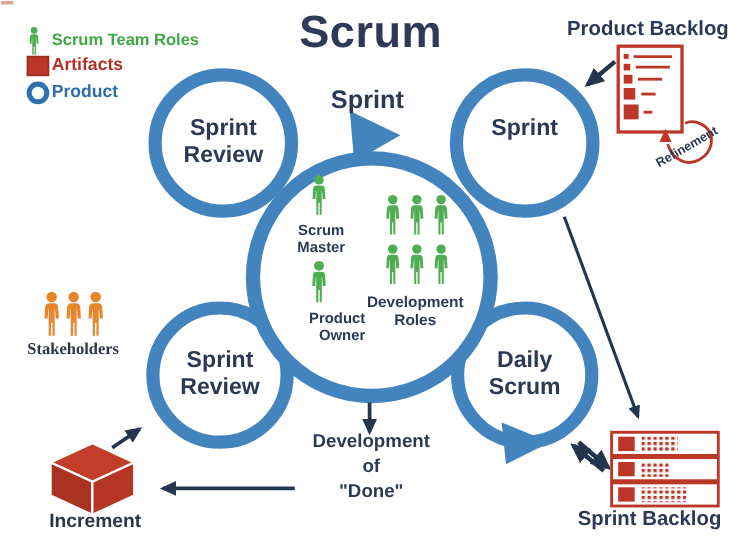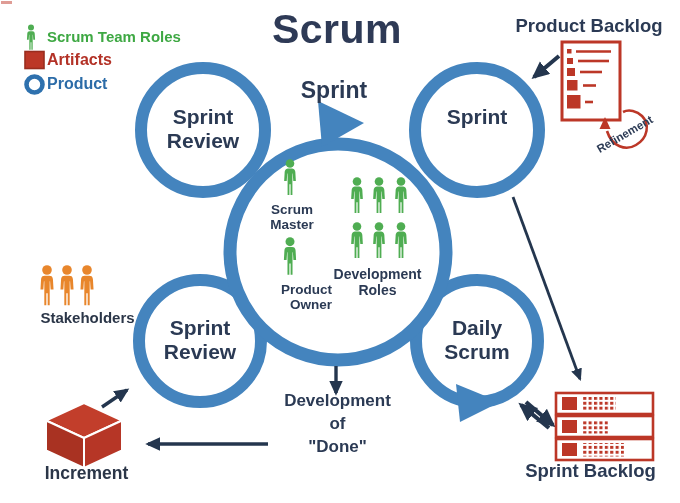--- a/index.html
+++ b/index.html
@@ -15,21 +15,21 @@
   .title{left:227px;top:6px;width:220px;font-size:41px;color:#2e3a56;letter-spacing:0.5px;}
   .sprint-lbl{left:274px;top:77px;width:120px;font-size:23px;}
   .circle-lbl{font-size:21px;}
   .retro-lbl{left:143px;top:105px;width:120px;}
   .planning-lbl{left:417px;top:105px;width:120px;}
   .review-lbl{left:140px;top:316px;width:120px;}
   .daily-lbl{left:417px;top:316px;width:120px;}
   .sm-lbl{left:250px;top:202px;width:84px;font-size:13.5px;}
   .po-lbl{left:248px;top:282px;width:84px;font-size:13.5px;text-align:right;}
   .dev-lbl{left:315px;top:267px;width:125px;font-size:14px;}
-  .stake-lbl{left:25px;top:310px;width:125px;font-size:15px;color:#2b3648;}
+  .stake-lbl{left:4px;top:310px;width:125px;font-size:15px;color:#2b3648;font-family:Liberation Serif, serif;}
   .incr-lbl{left:24px;top:464px;width:125px;font-size:17.5px;color:#2b3648;}
   .def-lbl{left:275px;top:390px;width:125px;font-size:17px;line-height:1.35;}
   .pb-lbl{left:504px;top:16px;width:170px;font-size:18.5px;}
   .sb-lbl{left:508px;top:461px;width:165px;font-size:18.5px;}
   .ref-lbl{left:580px;top:128px;width:90px;font-size:11.5px;transform:rotate(-30deg);}
   .legend-lbl{position:absolute;font-weight:700;white-space:nowrap;text-align:right;}
   .roles-lbl{left:47px;top:28px;font-size:15px;color:#3ea843;}
   .artifacts-lbl{left:47px;top:51px;font-size:16px;color:#b33227;}
   .events-lbl{left:47px;top:75px;font-size:16px;color:#2c6ca8;}
 </style>

